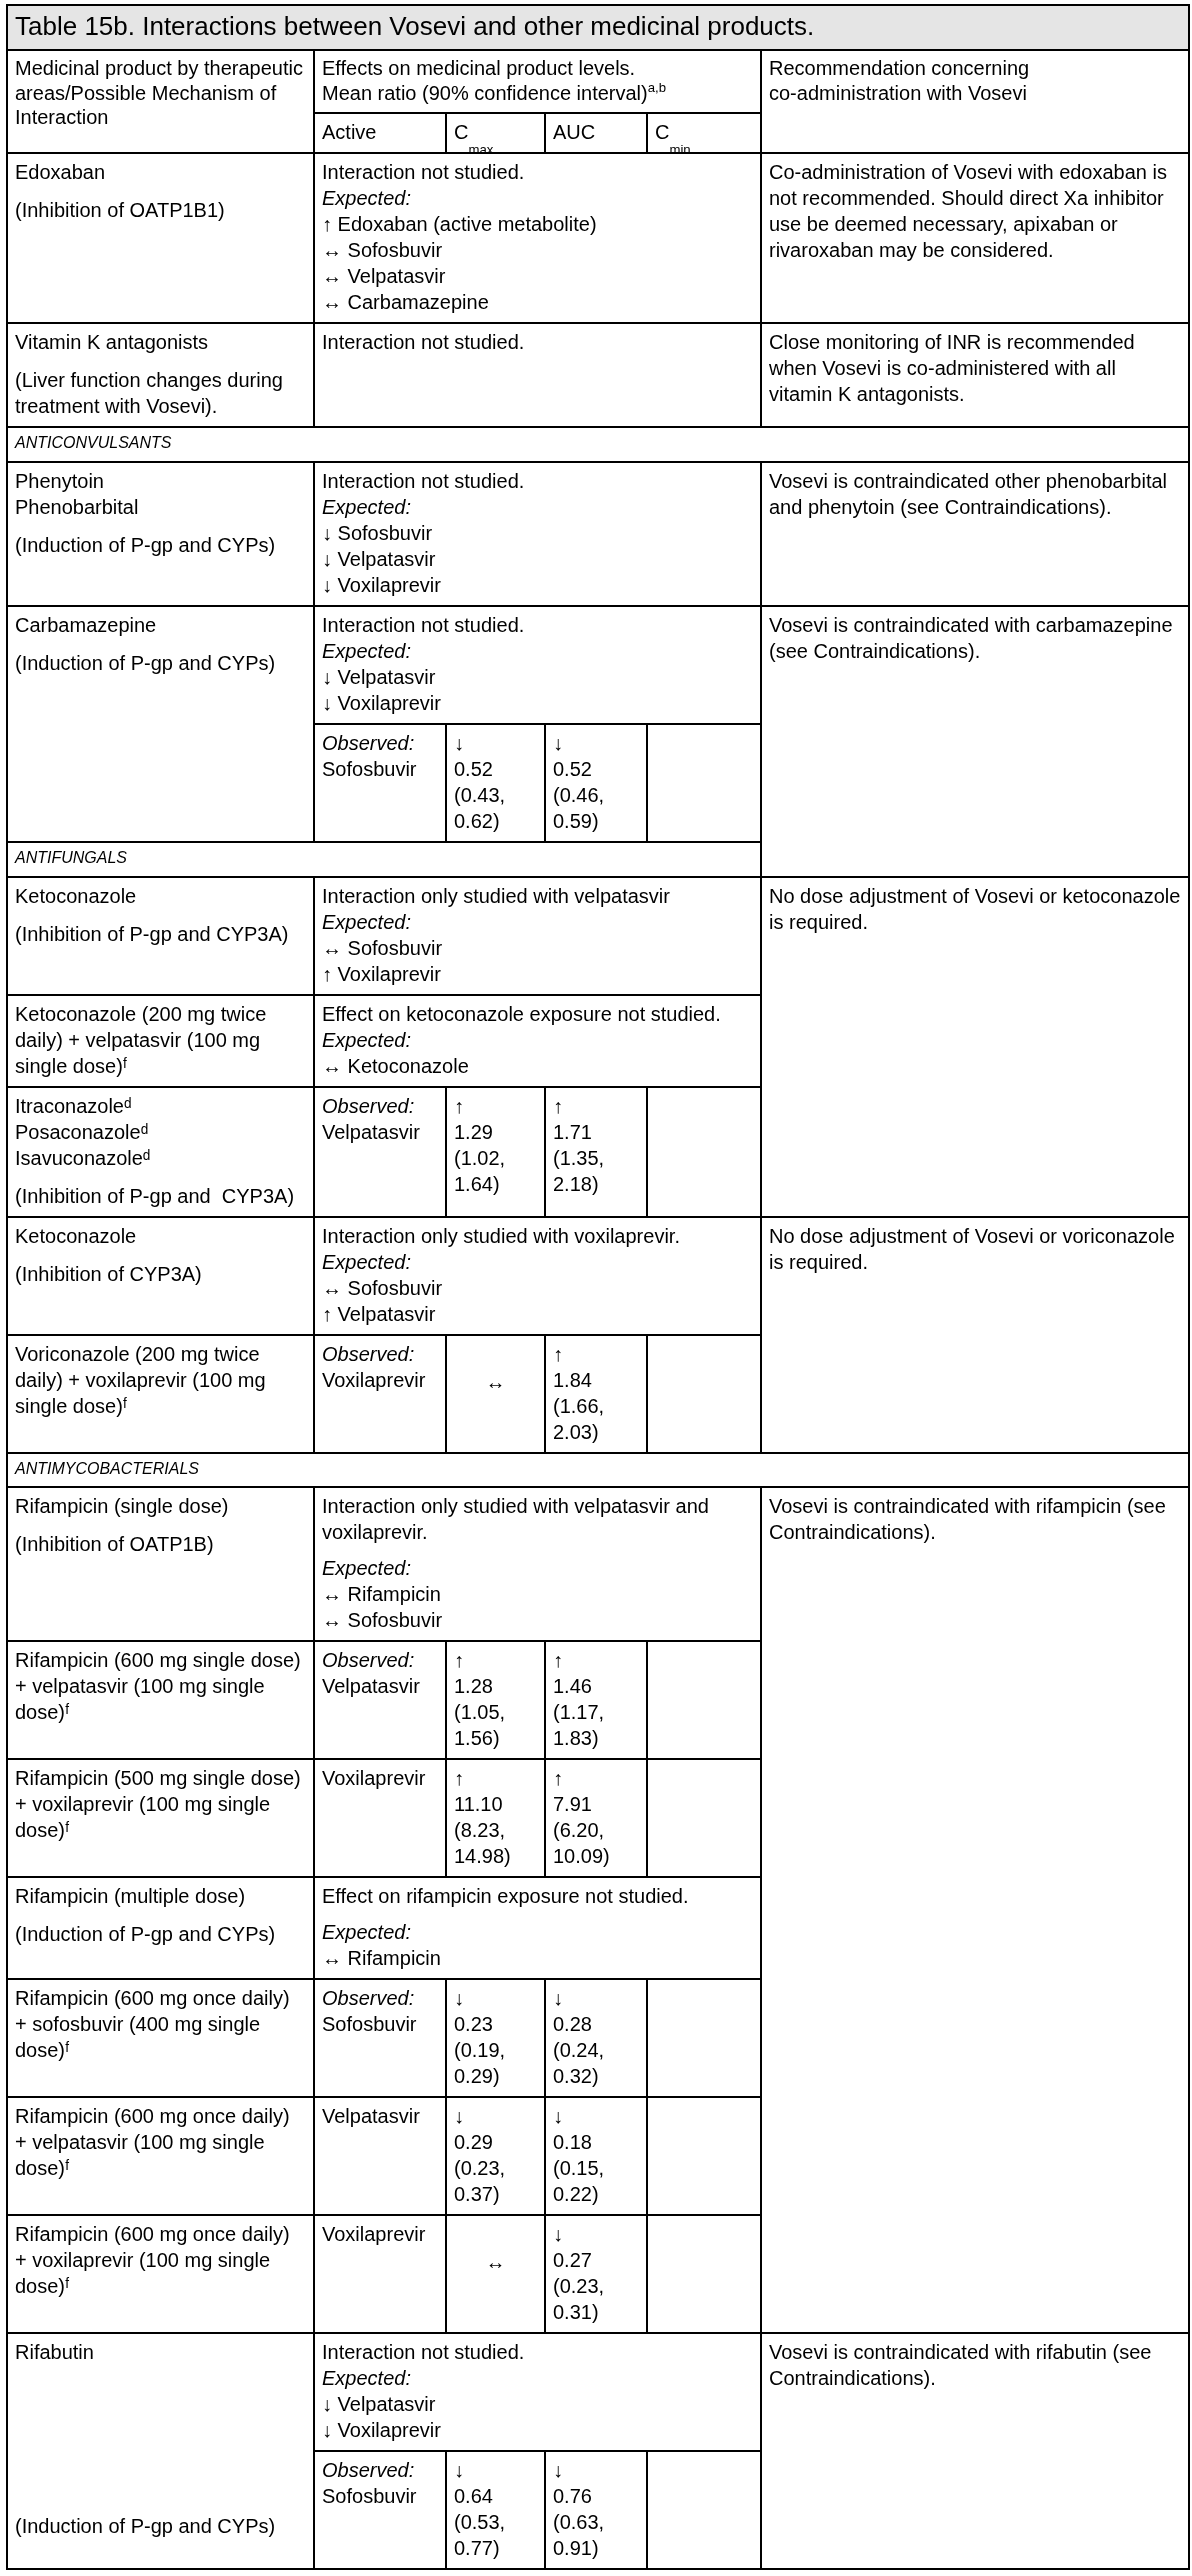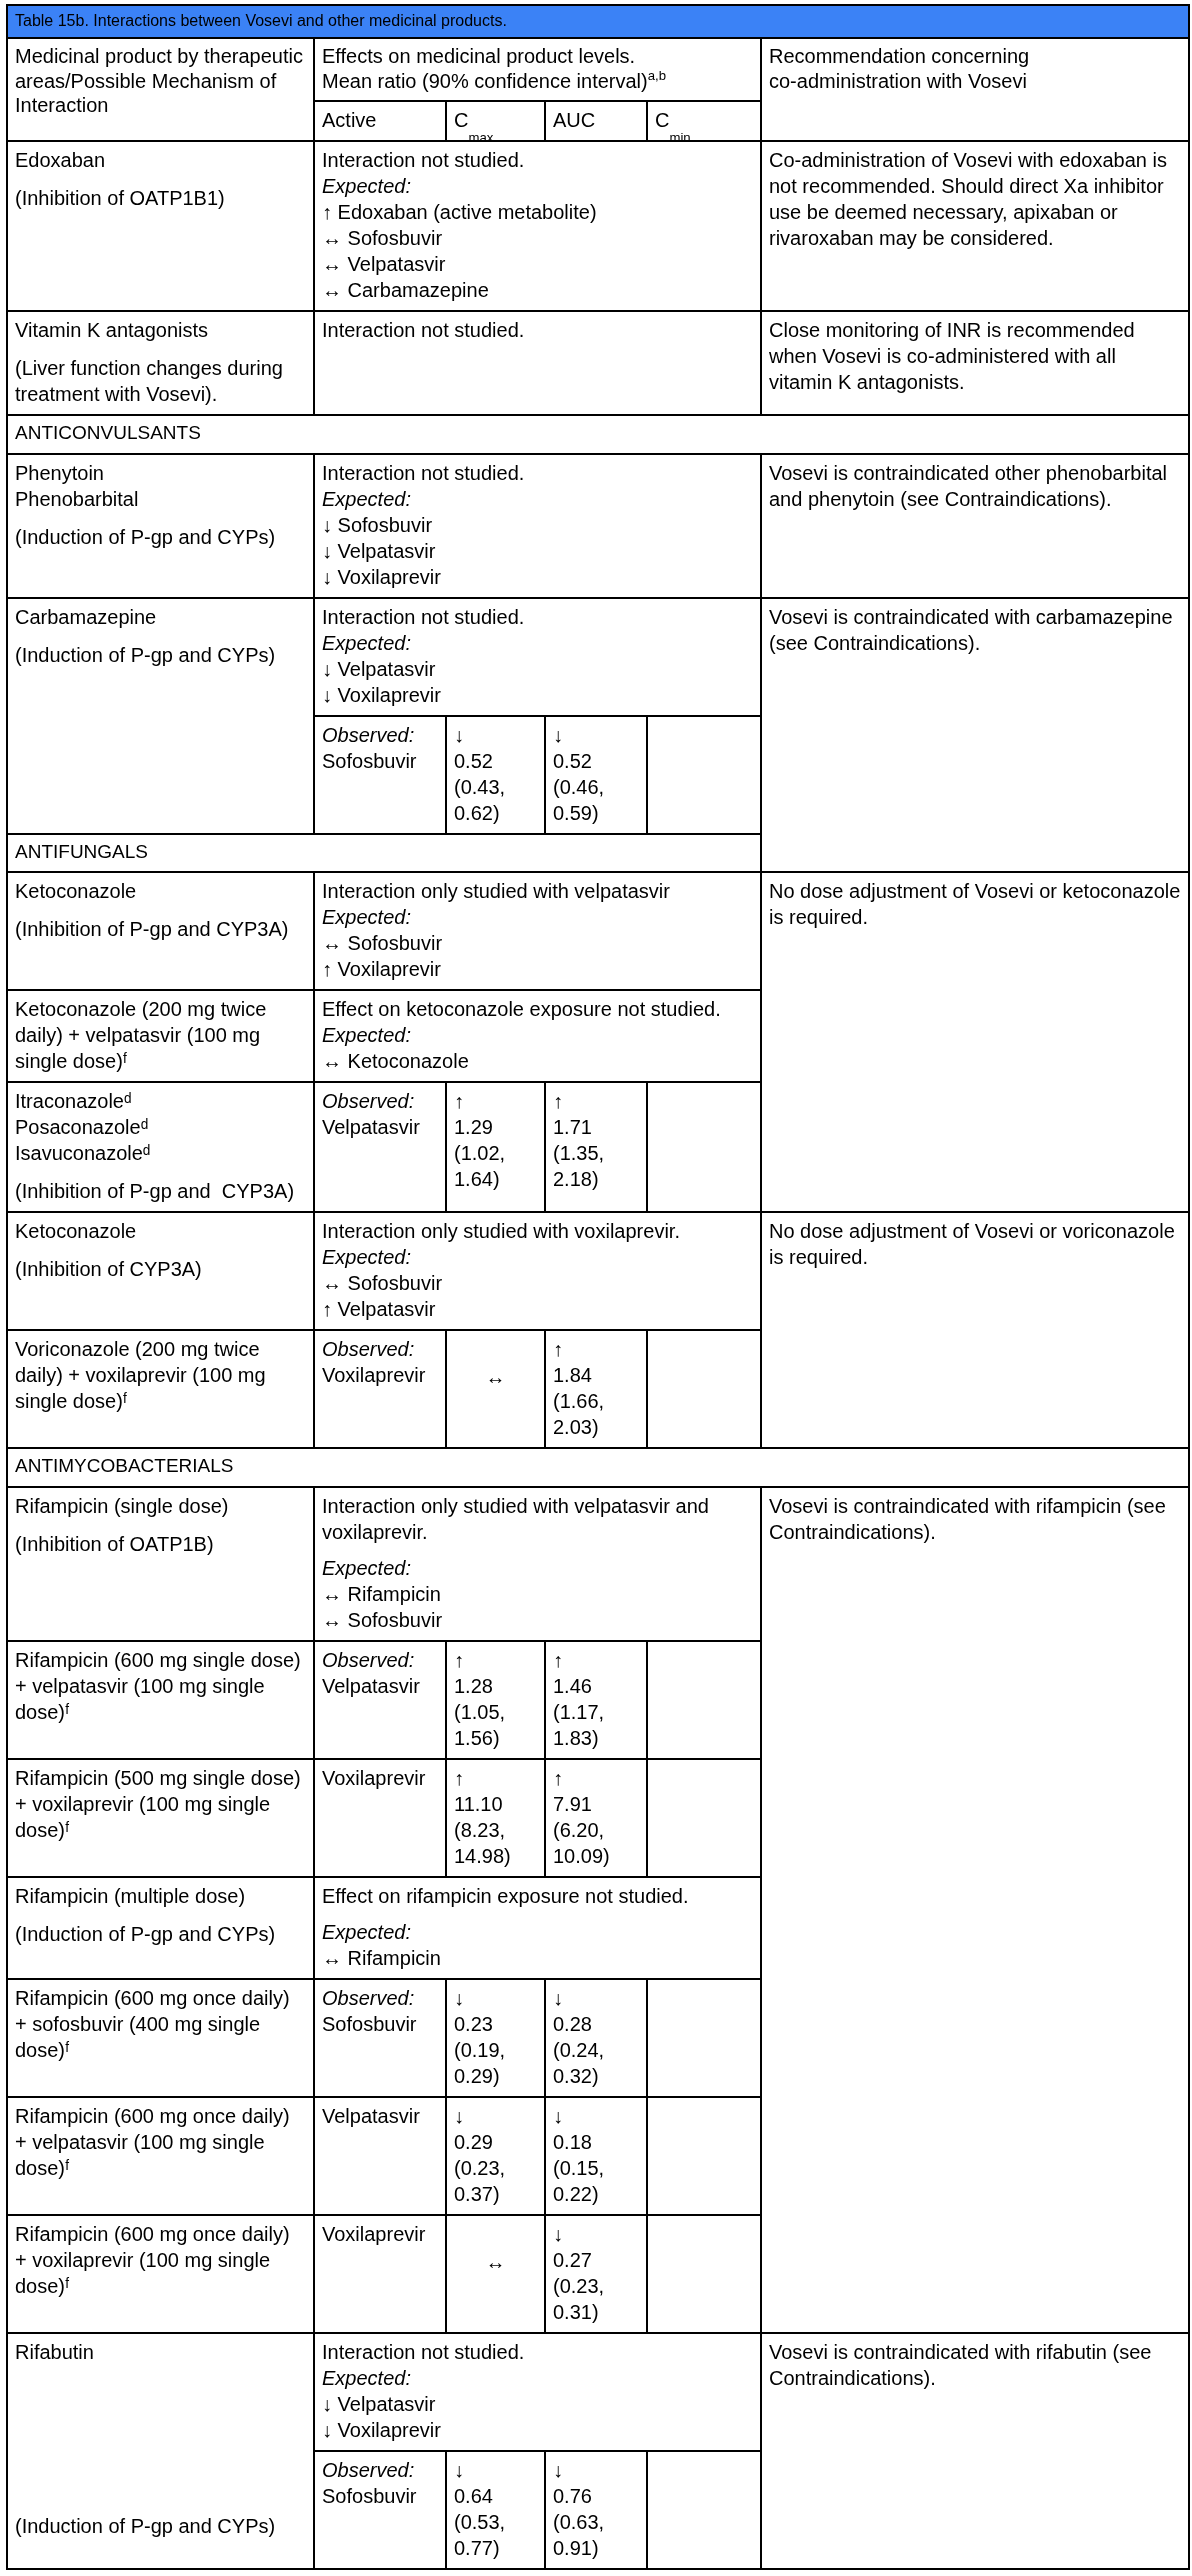--- a/index.html
+++ b/index.html
@@ -38,23 +38,23 @@
   
   col.c-product   { width: 307px; }
   col.c-active    { width: 132px; }
   col.c-cmax      { width: 99px; }
   col.c-auc       { width: 102px; }
   col.c-cmin      { width: 114px; }
   col.c-rec       { width: 428px; }
 
   
   td.title-cell {
-    background: #3b82f6;
+    background: #e5e5e5;
     font-weight: bold;
-    font-size: 16px;
+    font-size: 26px;
     padding: 7px 9px 8px 9px;
     line-height: 1.2;
   }
   
   td.head {
     font-weight: bold;
     text-align: center;
     line-height: 1.22;
     padding: 6px 6px 7px 6px;
   }
@@ -64,22 +64,23 @@
     text-align: center;
     padding: 5px 4px 6px 4px;
     border-radius: 13px;
   }
   sup { font-size: 0.66em; vertical-align: super; line-height: 0; }
   sub { font-size: 0.66em; vertical-align: baseline; position: relative; top: 15px; line-height: 0;}
 
   
   td.section-cell {
     font-weight: bold;
+    font-style: italic;
     padding: 5px 9px 6px 9px;
-    font-size: 19px;
+    font-size: 16px;
   }
   
   .it { font-style: italic; }
   .ln { display: block; white-space: pre-wrap; }
   .gap { display: block; height: 12px; }
   .ctr { text-align: center; }
   .num-cell .ln { white-space: nowrap; }
 </style>
 </head>
 <body>

